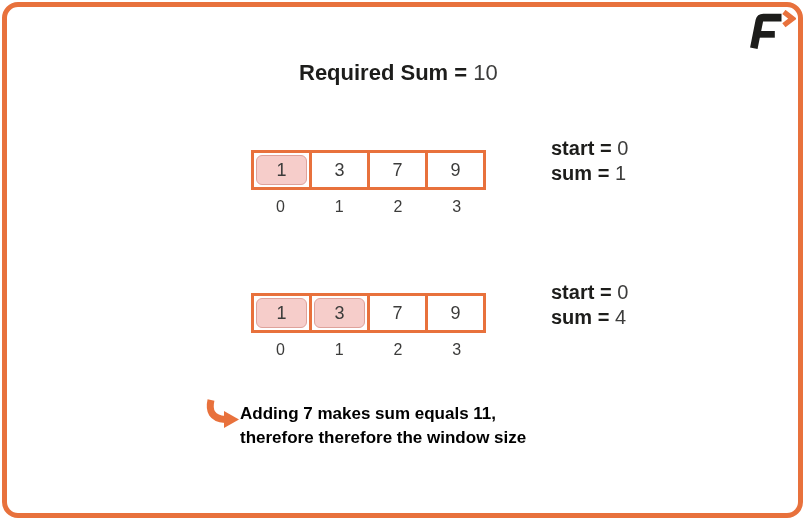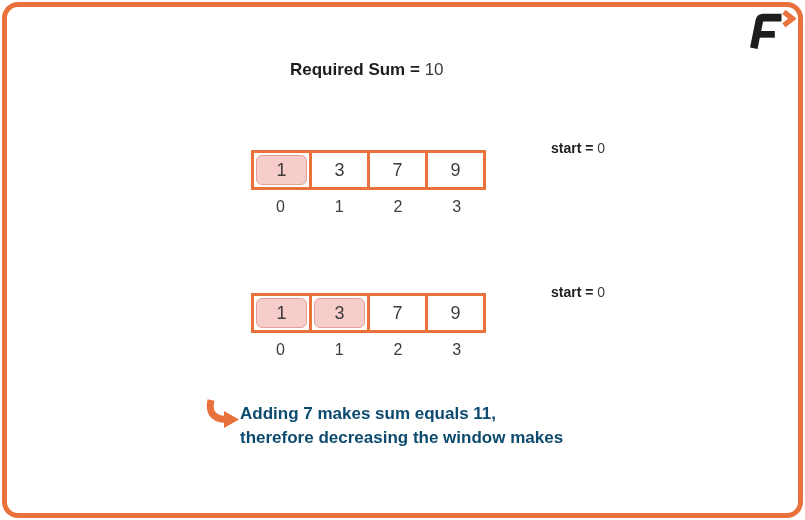--- a/index.html
+++ b/index.html
@@ -9,21 +9,21 @@
     color:#1d1d1b;
   }
   .frame {
     position:absolute; inset:2px;
     border:5px solid #E8713C; border-radius:16px;
     background:#ffffff;
   }
   .logo { position:absolute; top:10px; right:9px; width:50px; height:42px; }
 
   .title {
-    position:absolute; left:290px; top:60px; font-size:17px; white-space:nowrap;
+    position:absolute; left:299px; top:60px; font-size:22px; white-space:nowrap;
   }
   .b { font-weight:bold; color:#1d1d1b; }
   .v { font-weight:normal; color:#3c3c3b; }
 
   .array {
     position:absolute; left:251px; display:flex;
     border:3px solid #E8713C; background:#ffffff;
   }
   .array-1 { top:150px; }
   .array-2 { top:293px; }
@@ -44,30 +44,30 @@
   .indices {
     position:absolute; left:251px; width:235px; display:flex;
   }
   .indices-1 { top:198px; }
   .indices-2 { top:341px; }
   .indices span {
     flex:1; text-align:center; font-size:16px; color:#3c3c3b;
   }
 
   .state {
-    position:absolute; left:551px; font-size:14px; line-height:25px;
+    position:absolute; left:551px; font-size:20px; line-height:25px;
     white-space:nowrap;
   }
   .state-1 { top:136px; }
   .state-2 { top:280px; }
 
   .note-icon { position:absolute; left:203px; top:398px; width:38px; height:32px; }
   .note-text {
     position:absolute; left:240px; top:402px;
-    font-size:17px; line-height:24px; font-weight:bold; color:#0c4a6e;
+    font-size:17px; line-height:24px; font-weight:bold; color:#000000;
     white-space:nowrap;
   }
 </style>
 </head>
 <body>
 
 <div class="canvas">
   <div class="frame"></div>
 
   <svg class="logo" viewBox="0 0 50 44" aria-hidden="true">
@@ -99,20 +99,24 @@
     <span>0</span>
     <span>1</span>
     <span>2</span>
     <span>3</span>
   </div>
   <div class="state state-1">
     <div>
       <span class="b">start =</span>
       <span class="v">0</span>
     </div>
+    <div>
+      <span class="b">sum =</span>
+      <span class="v">1</span>
+    </div>
   </div>
 
   <div class="array array-2">
     <div class="cell hl">
       <span class="num">1</span>
     </div>
     <div class="cell hl">
       <span class="num">3</span>
     </div>
     <div class="cell">
@@ -126,23 +130,27 @@
     <span>0</span>
     <span>1</span>
     <span>2</span>
     <span>3</span>
   </div>
   <div class="state state-2">
     <div>
       <span class="b">start =</span>
       <span class="v">0</span>
     </div>
+    <div>
+      <span class="b">sum =</span>
+      <span class="v">4</span>
+    </div>
   </div>
 
   <svg class="note-icon" viewBox="0 0 38 32" aria-hidden="true">
     <path d="M8 2 C 5.5 13, 9 20.5, 22 21.5" fill="none" stroke="#E8713C" stroke-width="7" stroke-linecap="butt"></path>
     <polygon points="21,13 36,21.5 21,30" fill="#E8713C"></polygon>
   </svg>
   <div class="note-text">
     <div>Adding 7 makes sum equals 11,</div>
-    <div>therefore decreasing the window makes</div>
+    <div>therefore therefore the window size</div>
   </div>
 </div>
 
 </body></html>

